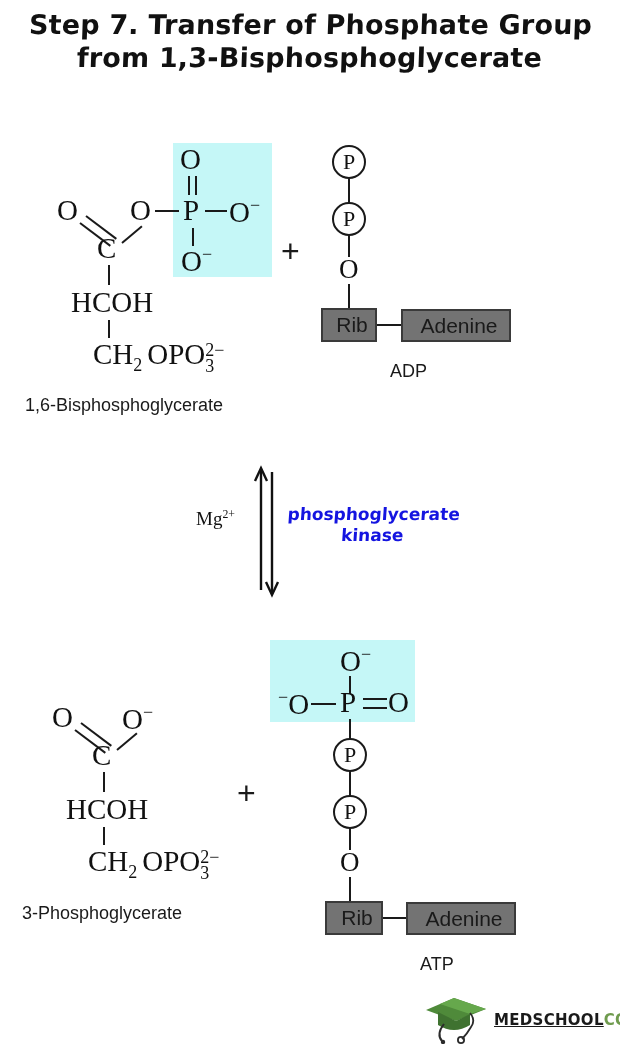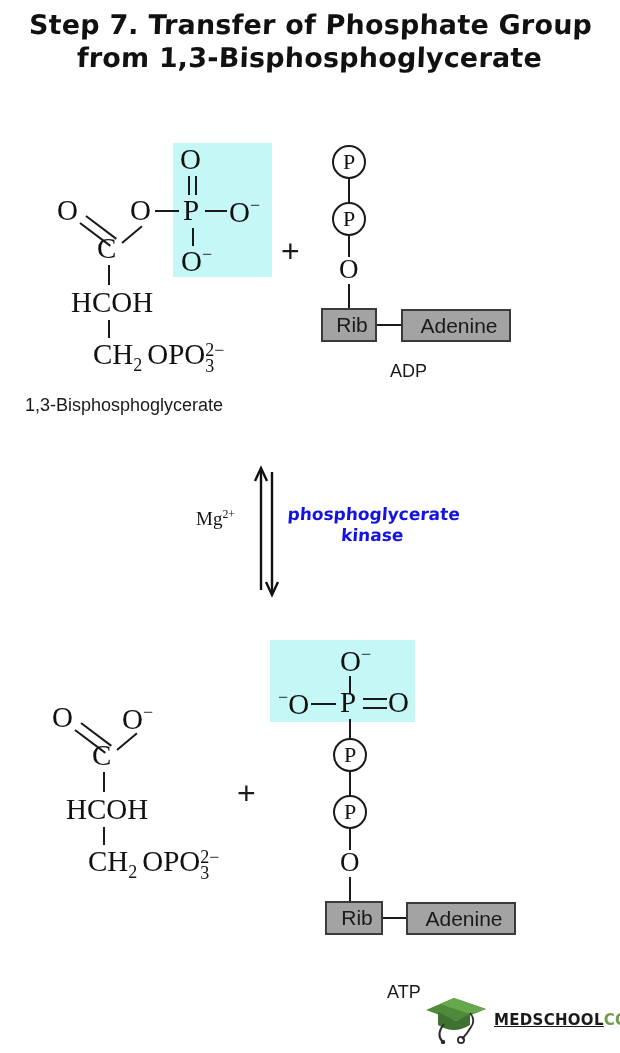--- a/index.html
+++ b/index.html
@@ -84,21 +84,21 @@
     font-size: 22px;
     color: #111111;
     text-align: center;
     line-height: 30px;
   }
 
   
   .nbox {
     position: absolute;
     border: 2px solid #3a3a3a;
-    background: #a3a3a3;
+    background: #737373;
     z-index: 4;
     font-family: "Liberation Sans", sans-serif;
     font-size: 21px;
     color: #1a1a1a;
     display: flex;
     align-items: center;
     justify-content: center;
     padding-left: 6px;
   }
 
@@ -199,21 +199,21 @@
   <div class="bond bond-v" style="left:108px; top:265px; height:20px;"></div>
 
   <div class="atom" style="left:71px; top:288px; font-size:29px;">HCOH</div>
 
   <div class="bond bond-v" style="left:108px; top:320px; height:18px;"></div>
 
   <div class="atom" style="left:93px; top:340px; font-size:29px;">
     <span>CH</span><span class="sub">2</span><span style="display:inline-block;width:5px;"></span><span>OPO</span><span class="stack"><span class="up">2−</span><span class="dn">3</span></span>
   </div>
 
-  <div class="cmpd-label" style="left:25px; top:395px;">1,3-Bisphosphoglycerate</div>
+  <div class="cmpd-label" style="left:25px; top:395px;">1,6-Bisphosphoglycerate</div>
 
   <div class="plus" style="left:281px; top:233px;">+</div>
 
   <div class="pcircle" style="left:332px; top:145px;">
     <span>P</span>
   </div>
 
   <div class="bond bond-v" style="left:348px; top:178px; height:26px;"></div>
 
   <div class="pcircle" style="left:332px; top:202px;">
@@ -274,20 +274,21 @@
   <div class="bond bond-v" style="left:103px; top:772px; height:20px;"></div>
 
   <div class="atom" style="left:66px; top:795px; font-size:29px;">HCOH</div>
 
   <div class="bond bond-v" style="left:103px; top:827px; height:18px;"></div>
 
   <div class="atom" style="left:88px; top:847px; font-size:29px;">
     <span>CH</span><span class="sub">2</span><span style="display:inline-block;width:5px;"></span><span>OPO</span><span class="stack"><span class="up">2−</span><span class="dn">3</span></span>
   </div>
 
+  <div class="cmpd-label" style="left:22px; top:903px;">3-Phosphoglycerate</div>
 
   <div class="plus" style="left:237px; top:775px;">+</div>
 
   <div class="hl" style="left:270px; top:640px; width:145px; height:82px;"></div>
 
   <div class="atom" style="left:340px; top:645px; font-size:29px;">
     <span>O</span><span class="chg">−</span>
   </div>
   <div class="bond bond-v" style="left:349px; top:676px; height:18px;"></div>
 
@@ -323,21 +324,21 @@
   <div class="nbox" style="left:325px; top:901px; width:58px; height:34px;">
     <span>Rib</span>
   </div>
 
   <div class="bond bond-h" style="left:383px; top:917px; width:23px;"></div>
 
   <div class="nbox" style="left:406px; top:902px; width:110px; height:33px;">
     <span>Adenine</span>
   </div>
 
-  <div class="cmpd-label" style="left:387px; top:954px;margin-top:28px;">ATP</div>
+  <div class="cmpd-label" style="left:420px; top:954px;">ATP</div>
 
   <div class="logo" style="left:424px; top:994px; width:186px; height:50px;">
     <svg width="68" height="50" viewBox="0 0 68 50" style="position:absolute; left:0; top:0;">
 
       <polygon points="30,4 62,15 32,27 2,16" fill="#4f8a3a"></polygon>
       <polygon points="30,4 62,15 46,20 16,10" fill="#66a84c"></polygon>
 
       <path d="M14,18 L14,31 Q30,41 46,31 L46,20 L32,27 Z" fill="#3f7230"></path>
 
       <path d="M46,19 Q52,26 47,33 Q43,40 38,45" stroke="#2b2b2b" stroke-width="1.8" fill="none"></path>

